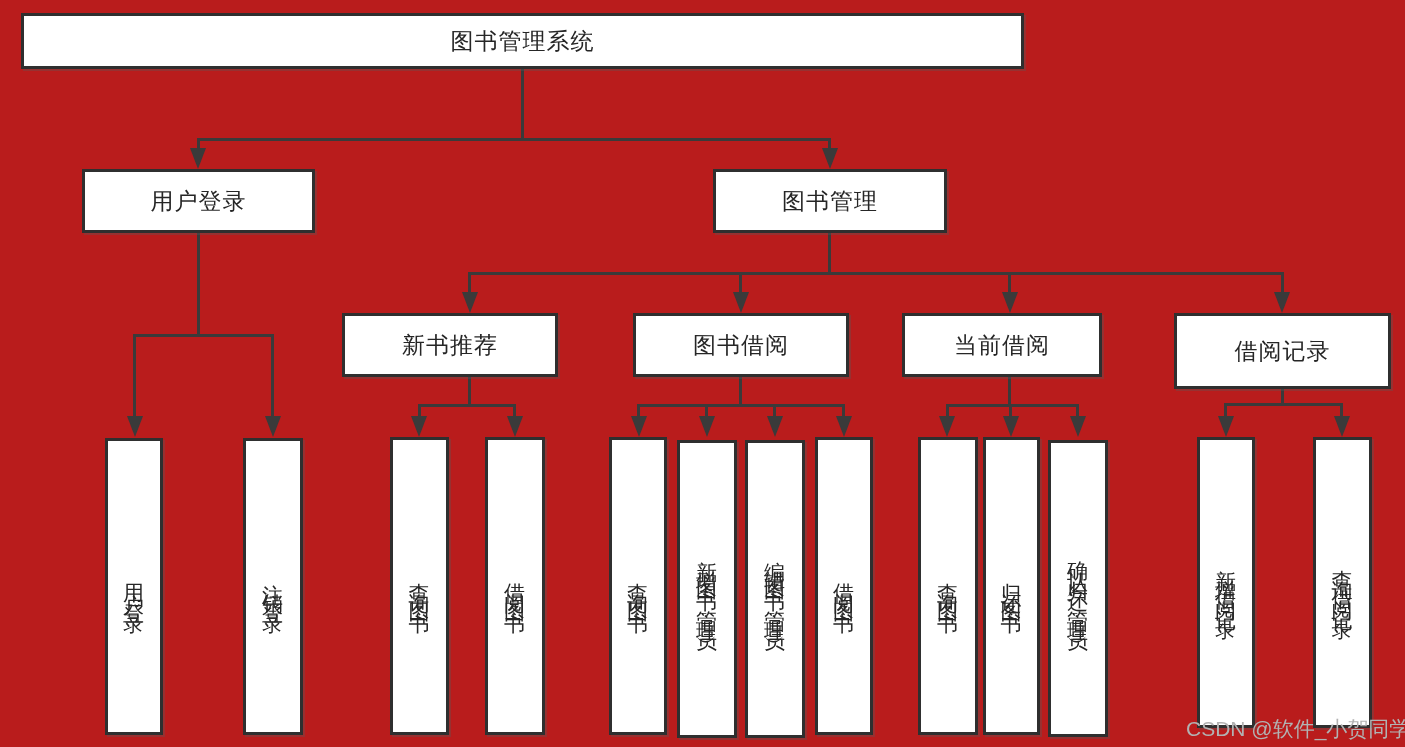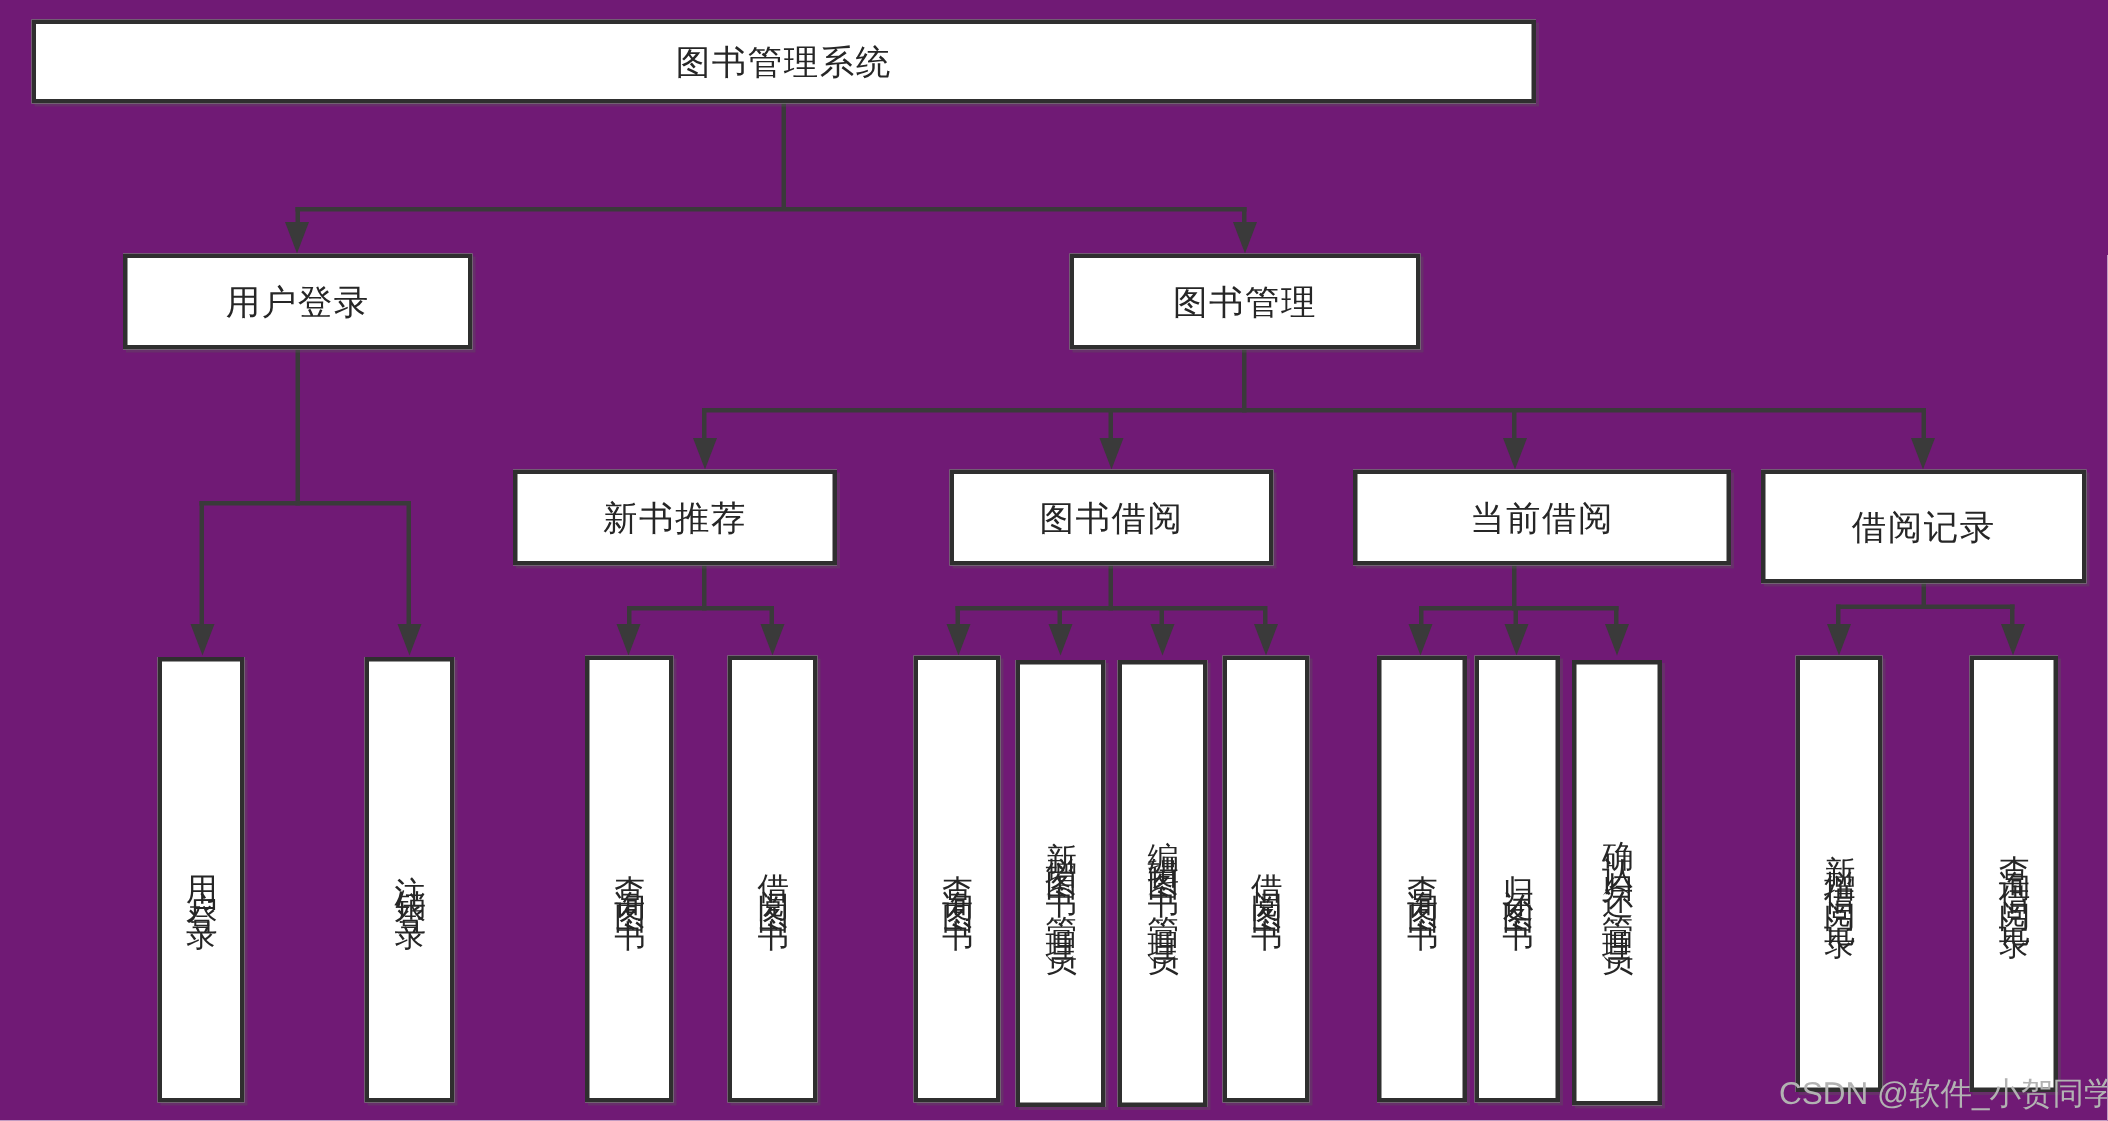--- a/index.html
+++ b/index.html
@@ -5,21 +5,21 @@
   html, body {
     margin: 0;
     padding: 0;
     background: #ffffff;
     font-family: "Liberation Sans", "DejaVu Sans", sans-serif;
   }
   .stage {
     position: relative;
     width: 1405px;
     height: 747px;
-    background: #701a75;
+    background: #b91c1c;
     overflow: hidden;
   }
   
   .hline, .vline {
     position: absolute;
     background: #3a3a3a;
     z-index: 1;
   }
   .hline { height: 3px; }
   .vline { width: 3px; }
@@ -139,21 +139,21 @@
   <div class="box hbox" style="left:713px;top:169px;width:234px;height:64px">
     <span>图书管理</span>
   </div>
 
   <div class="box hbox" style="left:342px;top:313px;width:216px;height:64px">
     <span>新书推荐</span>
   </div>
   <div class="box hbox" style="left:633px;top:313px;width:216px;height:64px">
     <span>图书借阅</span>
   </div>
-  <div class="box hbox" style="left:902px;top:313px;width:252px;height:64px">
+  <div class="box hbox" style="left:902px;top:313px;width:200px;height:64px">
     <span>当前借阅</span>
   </div>
   <div class="box hbox" style="left:1174px;top:313px;width:217px;height:76px">
     <span>借阅记录</span>
   </div>
 
   <div class="box vbox" style="left:105px;top:438px;width:58px;height:297px">
     <span class="vtext">用户登录</span>
   </div>
   <div class="box vbox" style="left:243px;top:438px;width:60px;height:297px">

